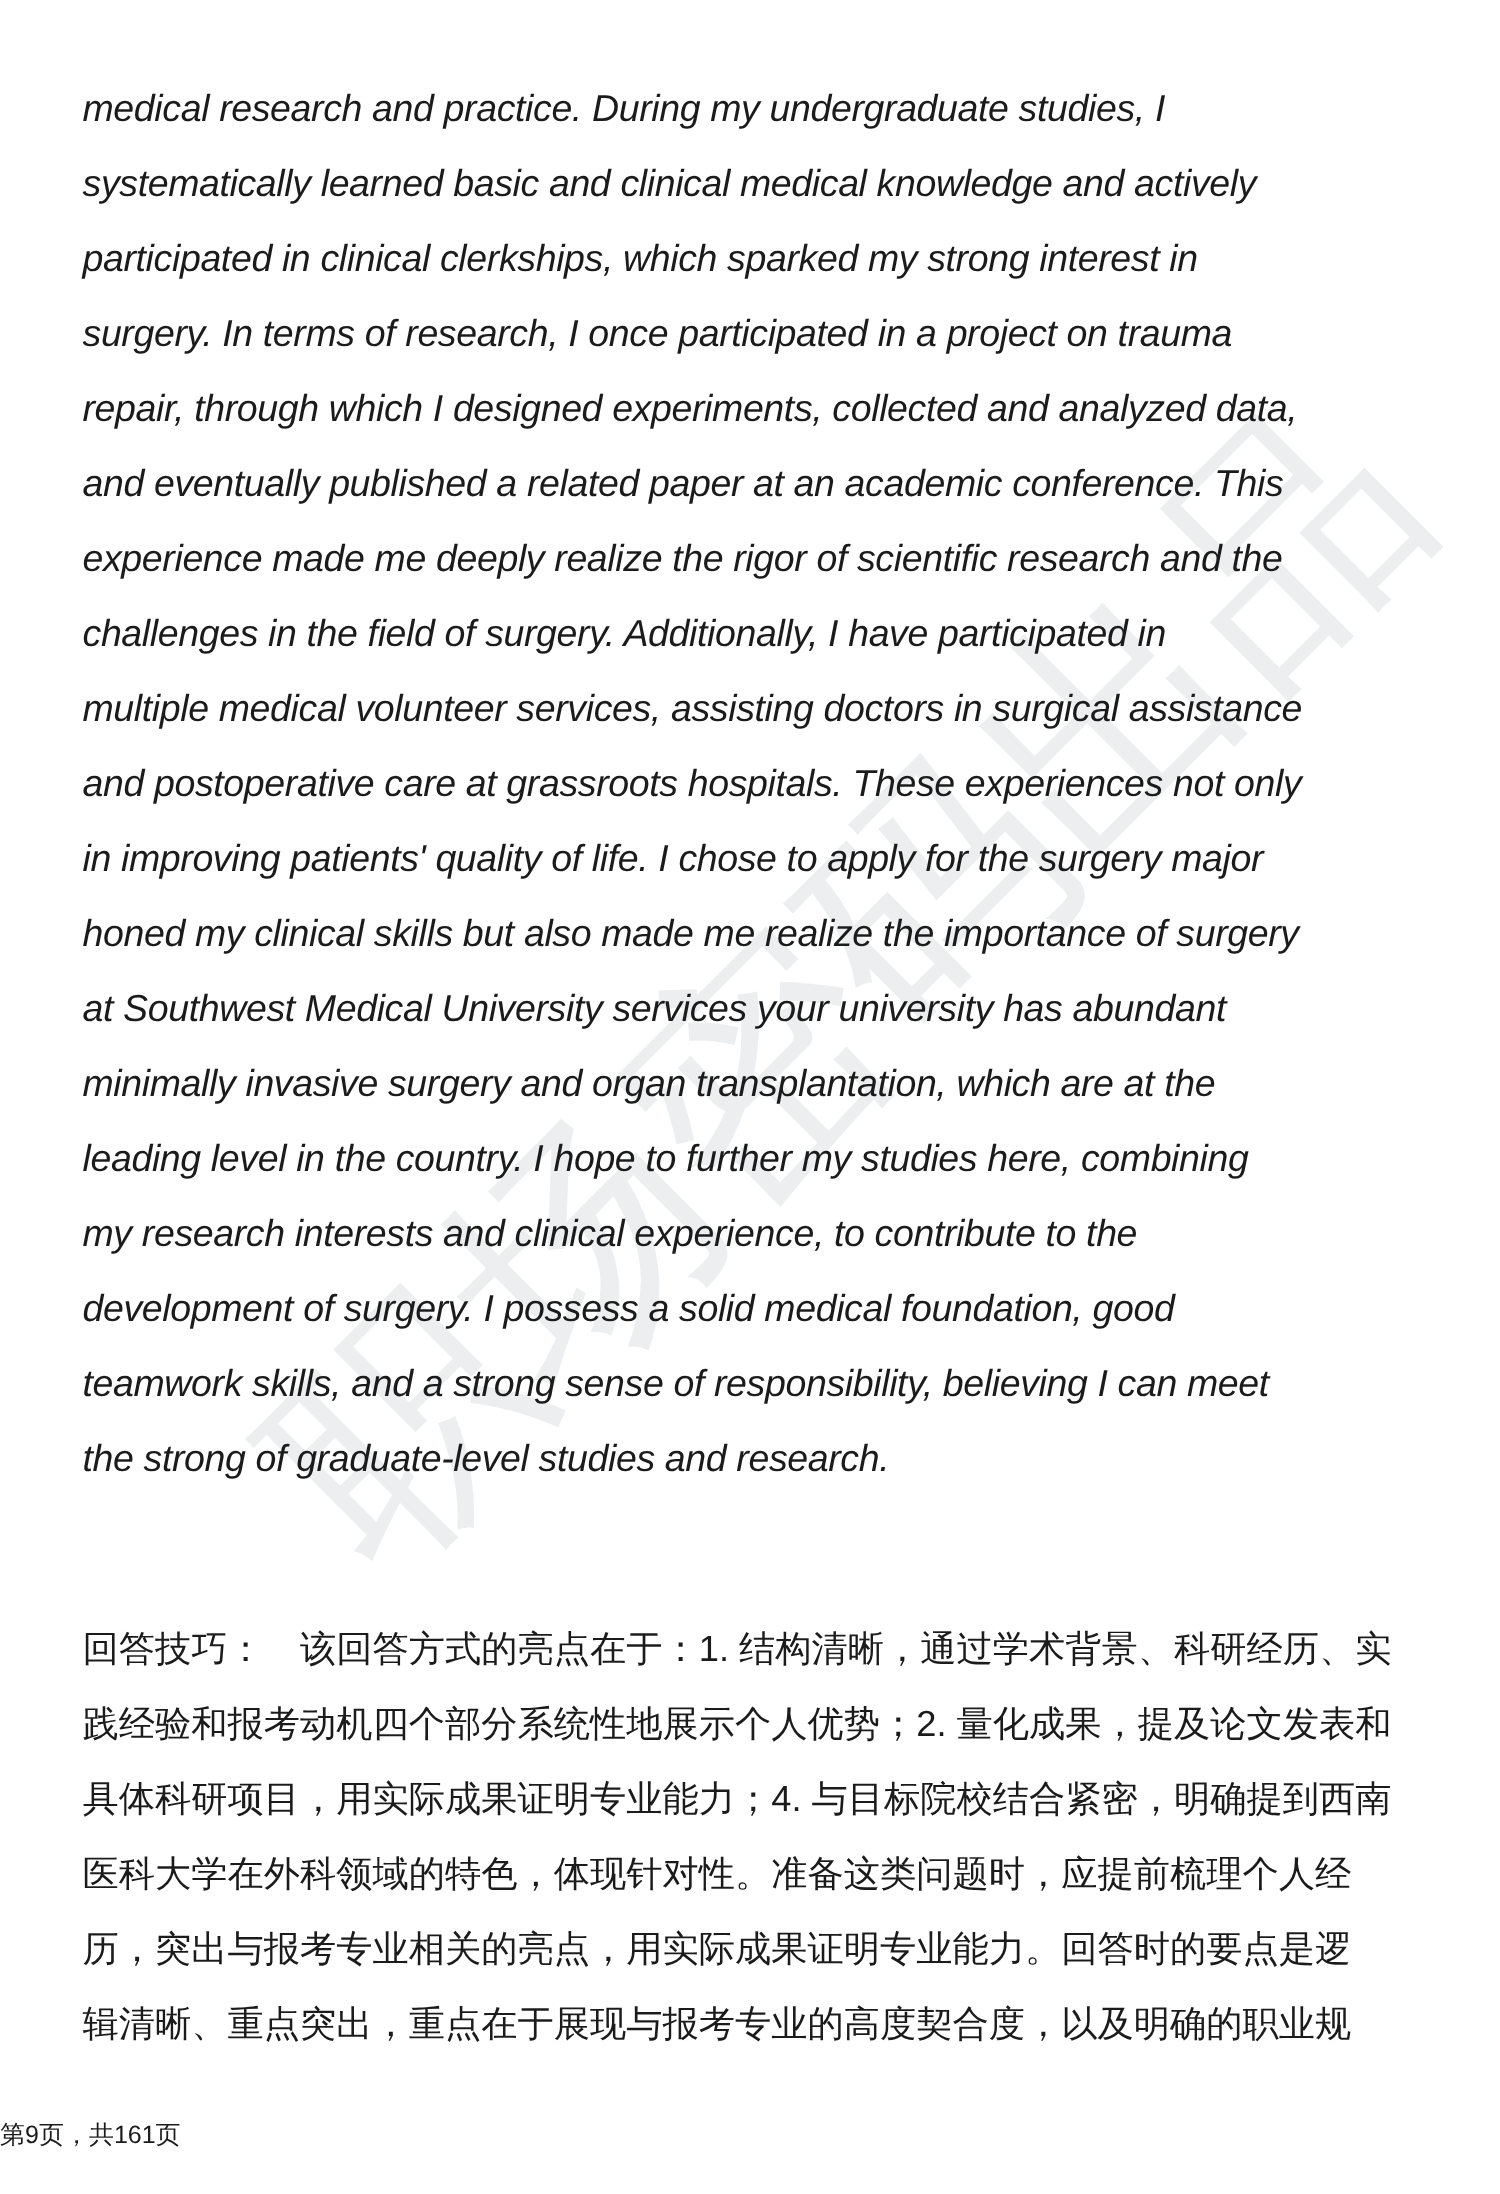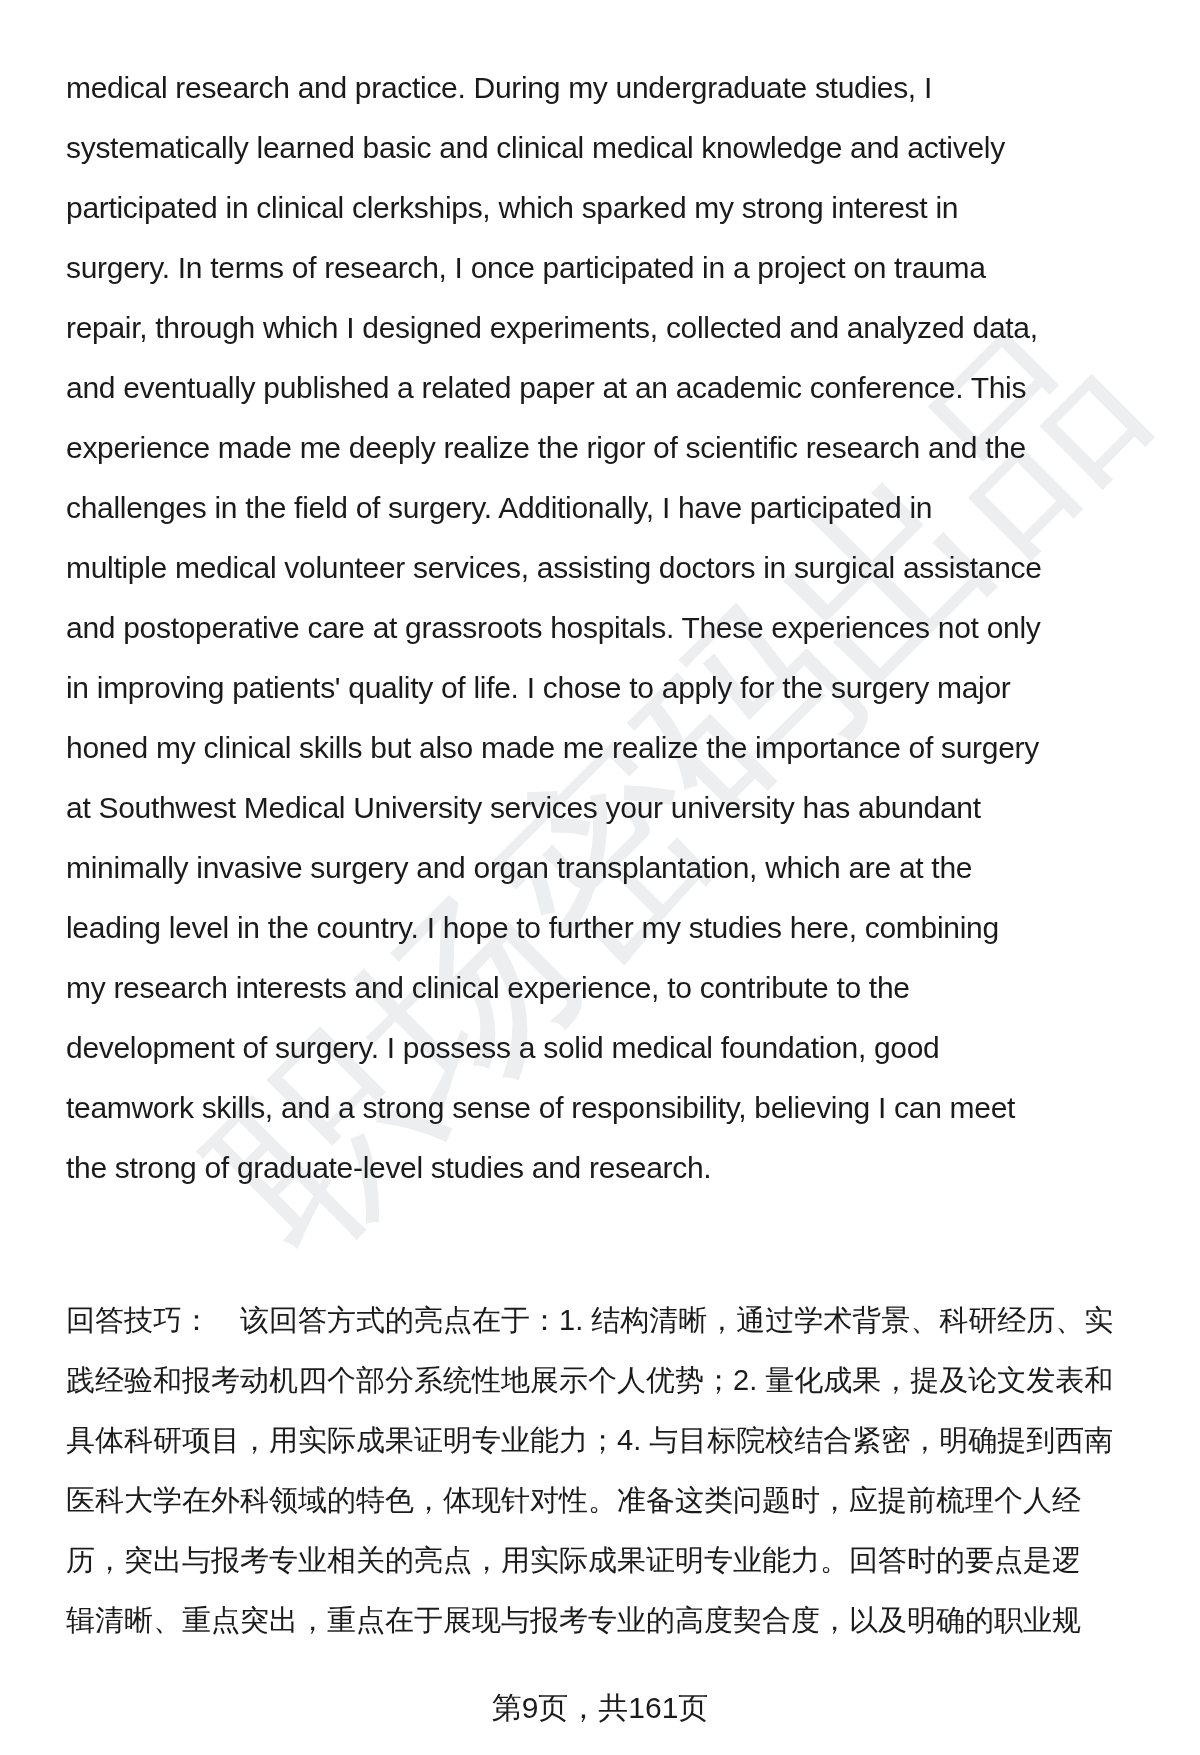--- a/index.html
+++ b/index.html
@@ -47,42 +47,43 @@
     right: 60px;
     z-index: 1;
   }
   .en-line {
     height: 60px;
     line-height: 60px;
     font-size: 30px;
     letter-spacing: -0.3px;
     color: var(--text-color);
     white-space: nowrap;
+    font-style: italic;
   }
   .zh-block {
     position: absolute;
     top: 1290px;
     left: 66px;
     right: 60px;
     z-index: 1;
   }
   .zh-line {
     height: 60px;
     line-height: 60px;
     font-size: 29px;
     color: var(--text-color);
     white-space: nowrap;
   }
   .footer {
     position: absolute;
     top: 1693px;
     left: 0;
     width: 1200px;
-    text-align: center;
-    font-size: 30px;
+    text-align: left;
+    font-size: 20px;
     line-height: 30px;
     color: var(--text-color);
     z-index: 1;
   }
 </style>
 </head>
 <body>
 
 <div class="page">
 

